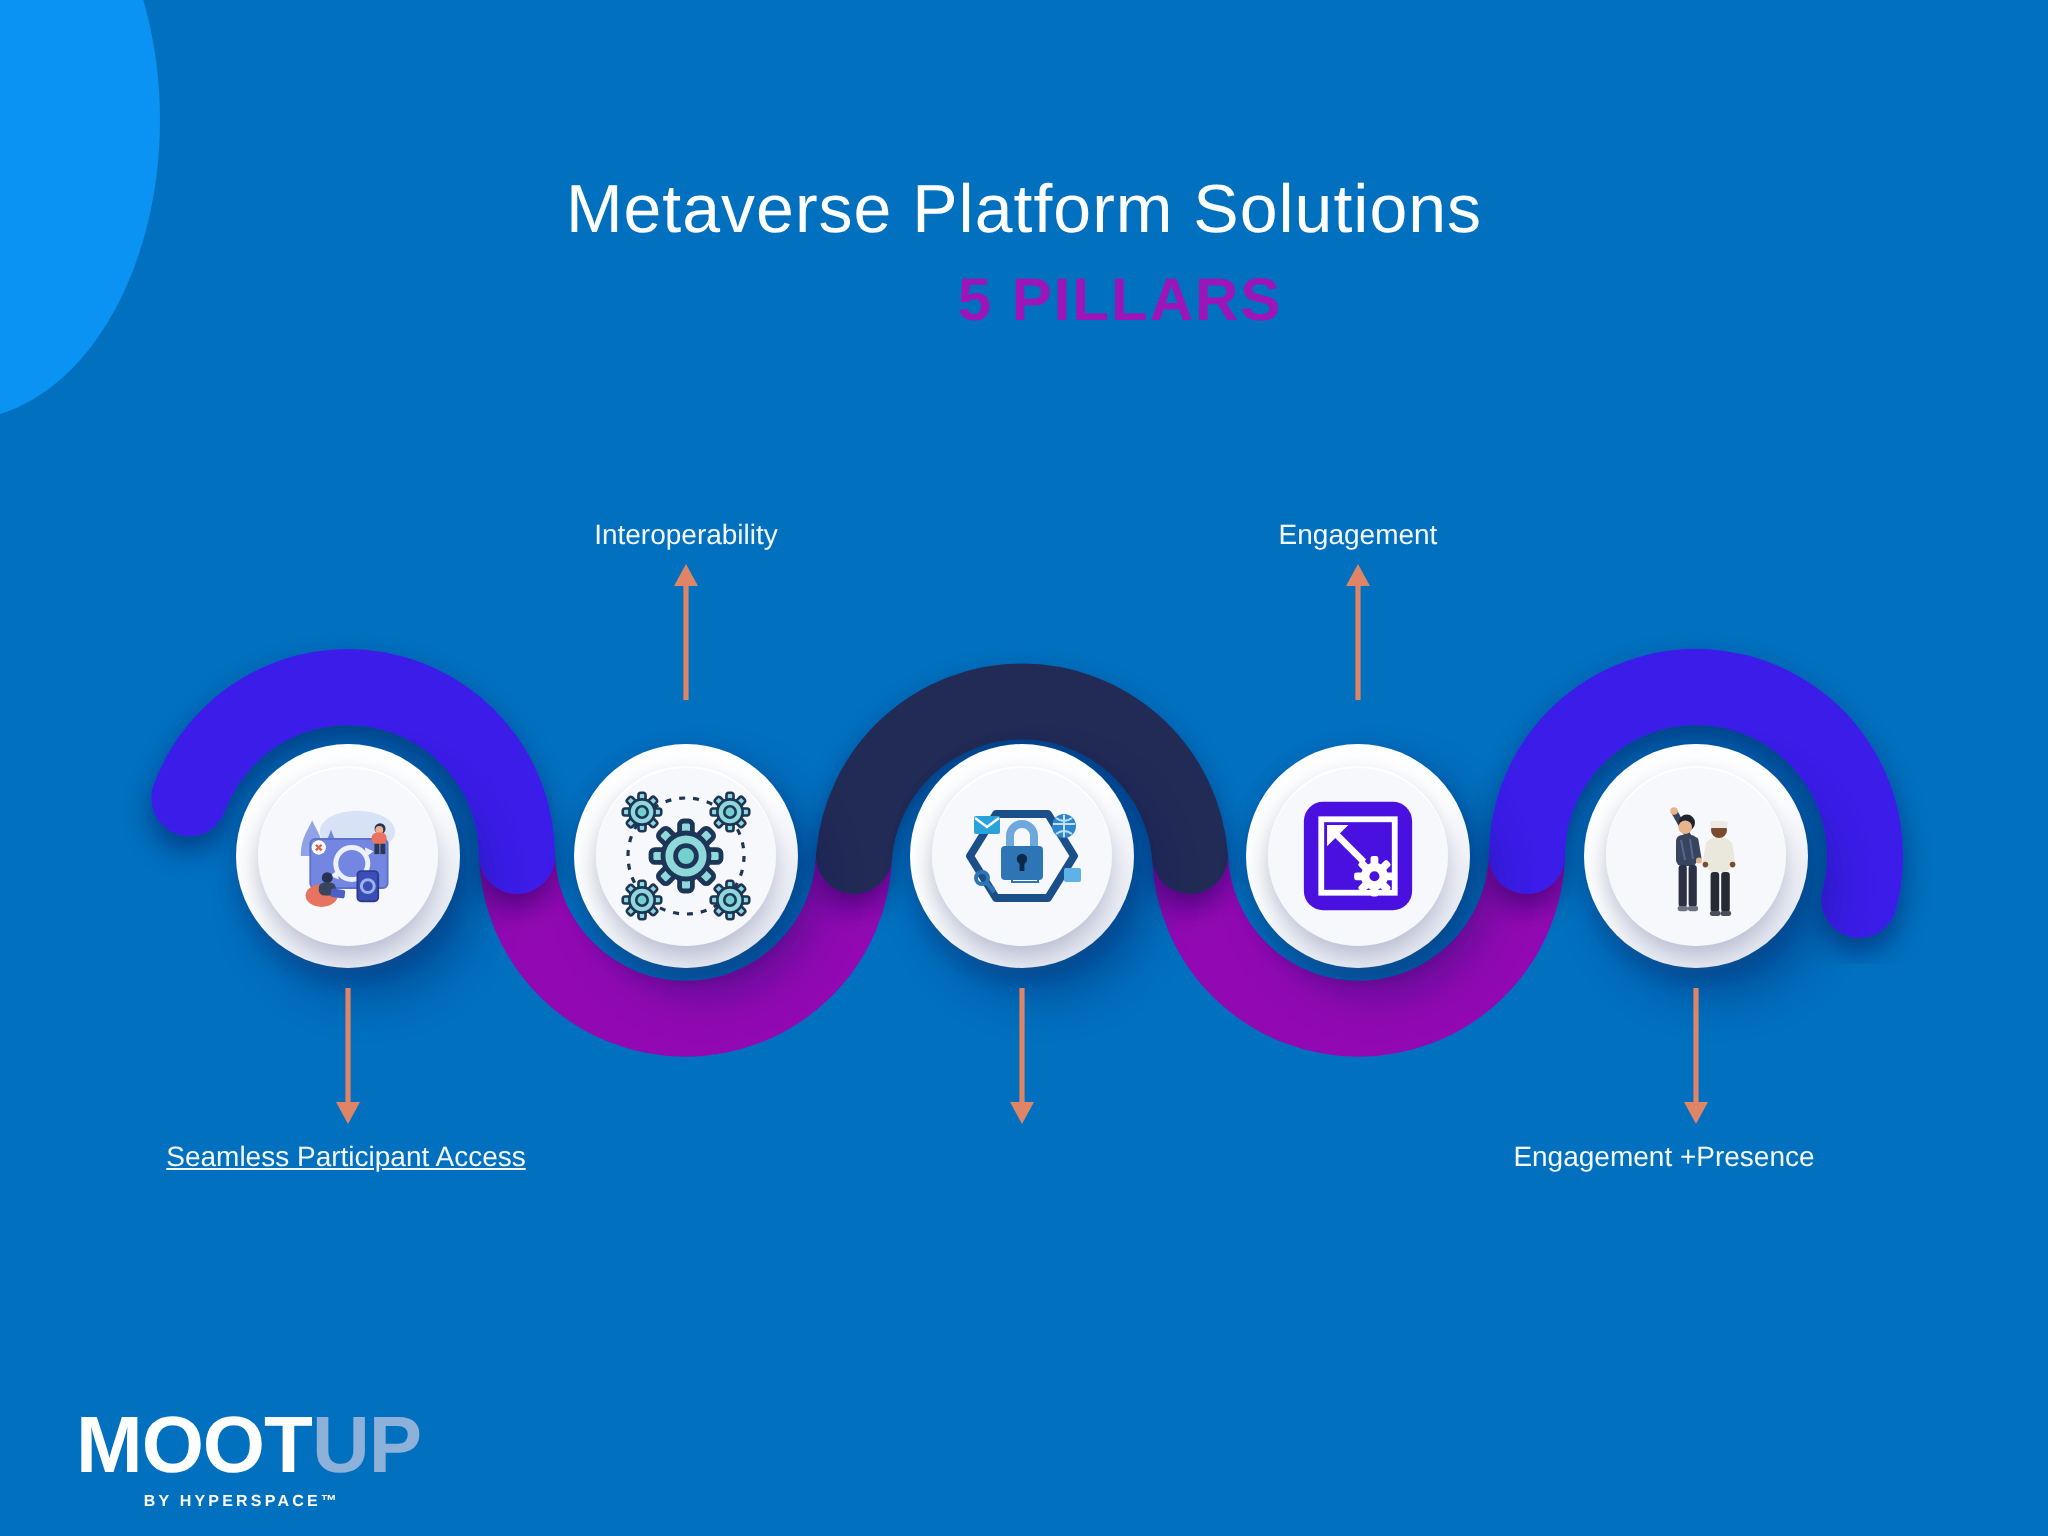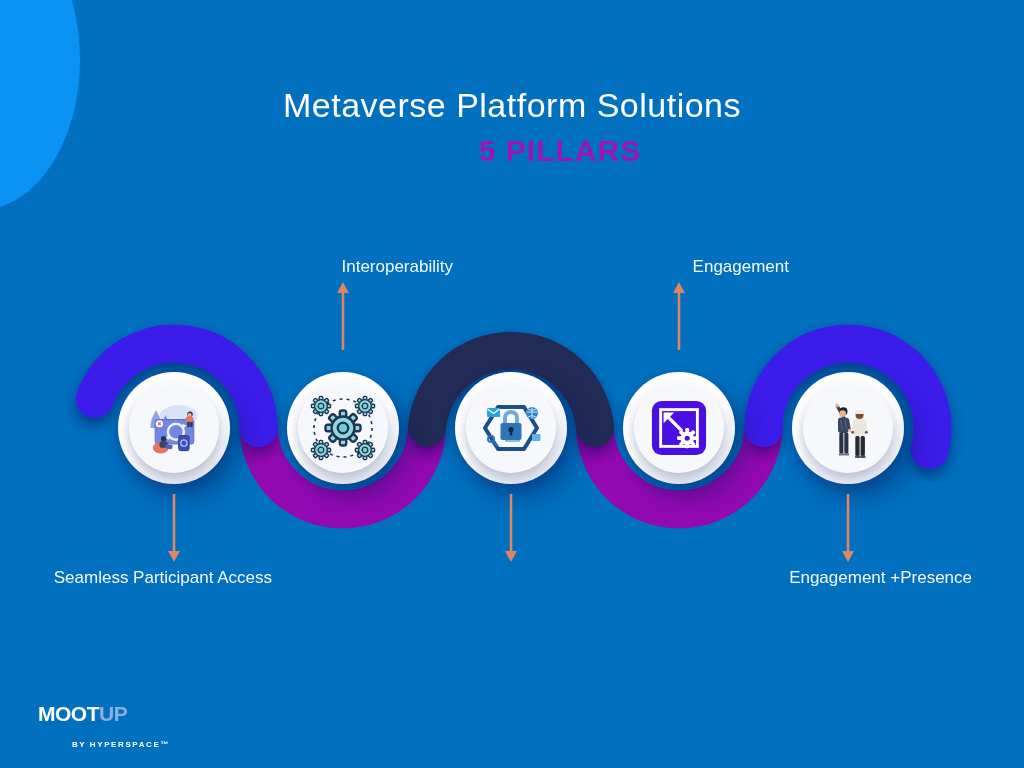--- a/index.html
+++ b/index.html
@@ -35,34 +35,34 @@
     position:absolute;left:11px;top:11px;width:90px;height:90px;border-radius:50%;
     background:#f7f8fc;
     box-shadow:0 6px 12px rgba(130,140,175,.55), inset 0 1px 0 rgba(255,255,255,.9);
     display:flex;align-items:center;justify-content:center;
   }
   .c1{left:118px}.c2{left:287px}.c3{left:455px}.c4{left:623px}.c5{left:792px}
   
   .arrow{position:absolute;width:14px;height:72px;}
   
   .label{
-    position:absolute;color:#F4F8FC;font-size:17px;font-weight:400;
-    text-align:right;line-height:26px;
+    position:absolute;color:#F4F8FC;font-size:14px;font-weight:400;
+    text-align:center;line-height:26px;
   }
   #lbl-interop{left:233px;top:254px;width:220px;}
   #lbl-scal   {left:569px;top:254px;width:220px;}
-  #lbl-seamless{left:42px;top:565px;width:230px;}
+  #lbl-seamless{left:58px;top:565px;width:230px;text-decoration:underline;}
   #lbl-privacy {left:381px;top:565px;width:260px;}
   #lbl-engage  {left:692px;top:565px;width:280px;}
   
   #logo{position:absolute;left:38px;top:703px;width:132px;}
-  #logo .brand{font-size:21px;font-weight:800;letter-spacing:-.5px;line-height:1;color:#FFFFFF;}
+  #logo .brand{font-size:40px;font-weight:800;letter-spacing:-.5px;line-height:1;color:#FFFFFF;}
   #logo .brand .up{color:#8DB1D8;}
   #logo .tagline{
-    margin-top:16px;text-align:right;color:#FFFFFF;
+    margin-top:3px;text-align:right;color:#FFFFFF;
     font-size:8px;font-weight:600;letter-spacing:1.6px;
   }
 </style>
 </head>
 <body>
 
 <div id="stage">
 
   <div id="blob"></div>
 

